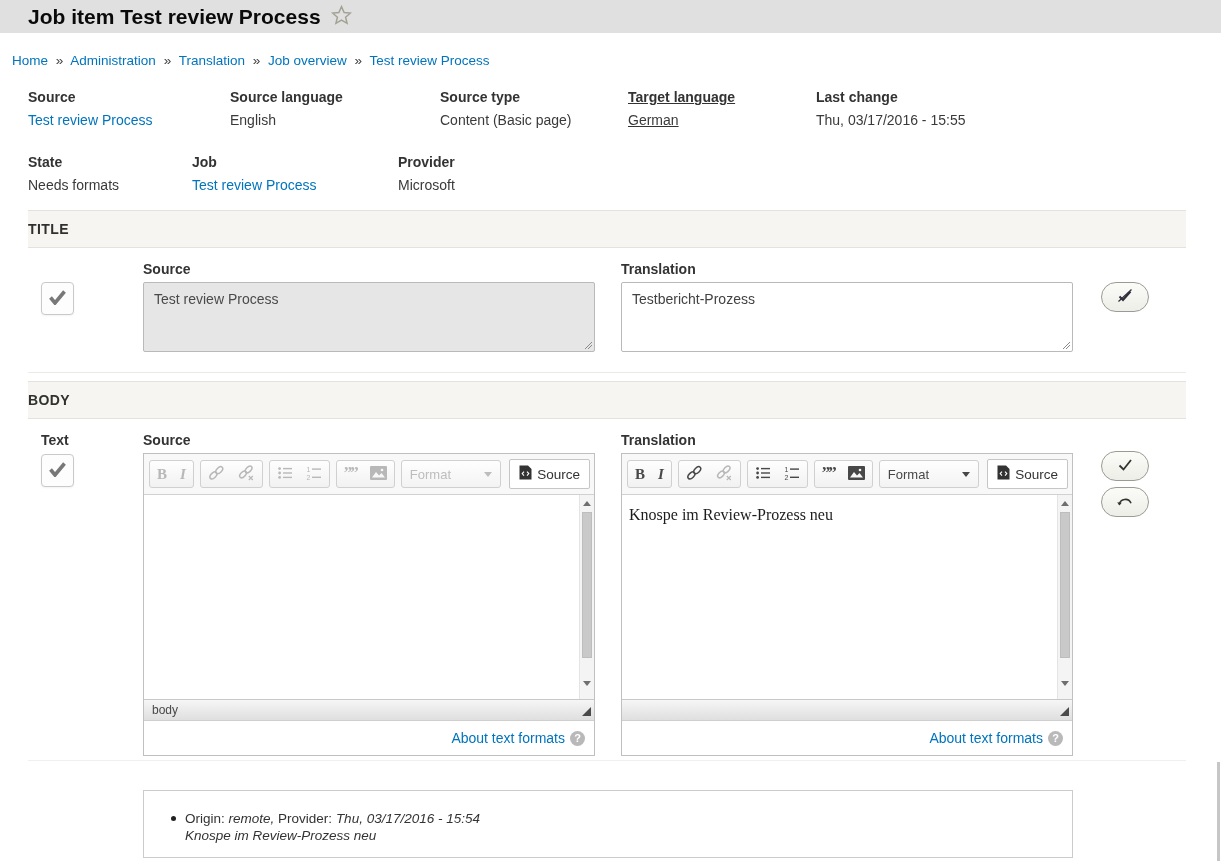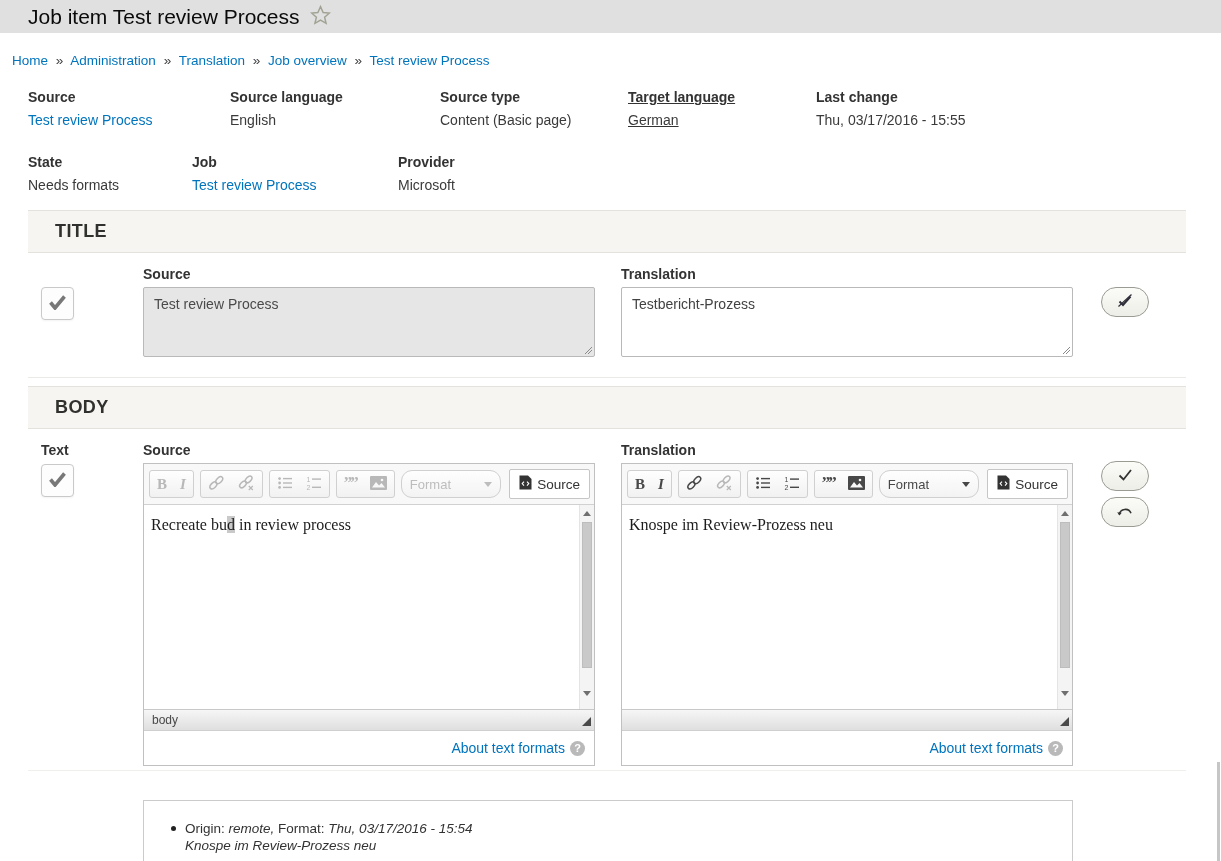--- a/index.html
+++ b/index.html
@@ -6,21 +6,21 @@
   html,body { margin:0; padding:0; }
   body {
     width:1221px; height:861px; position:relative; overflow:hidden;
     background:#fff; color:#333;
     font-family:"Liberation Sans", sans-serif; font-size:14px;
   }
   a { color:#0074bd; text-decoration:none; }
 
   
   .page-header { background:#e0e0e0; padding:5px 28px 6px; height:33px; }
-  .page-title { display:inline-block; font-size:21px; font-weight:normal; color:#0a0a0a; vertical-align:middle; }
+  .page-title { display:inline-block; font-size:21px; font-weight:bold; color:#0a0a0a; vertical-align:middle; }
   .star { display:inline-block; vertical-align:middle; margin-left:7px; margin-top:-2px; }
 
   
   .breadcrumb { margin:20px 12px 0; font-size:13.5px; color:#3c3c3c; }
   .breadcrumb .sep { margin:0 4px; color:#3c3c3c; }
 
   
   .info-block { margin:21px 28px 0; }
   .info-row { display:flex; }
   .info-row + .info-row { margin-top:26px; }
@@ -30,21 +30,21 @@
   .r1 .info-item:nth-child(2){ width:210px; }
   .r1 .info-item:nth-child(3){ width:188px; }
   .r1 .info-item:nth-child(4){ width:188px;text-decoration:underline; }
   .r2 .info-item:nth-child(1){ width:164px; }
   .r2 .info-item:nth-child(2){ width:206px; }
 
   
   .section-band {
     margin:0 35px 12px 28px; background:#f6f5f1;
     border-top:1px solid #e3e2dd; border-bottom:1px solid #e3e2dd;
-    padding:10px 27px; font-size:18px; font-weight:bold; letter-spacing:.4px; color:#30302e;
+    padding:10px 0; font-size:14px; font-weight:bold; letter-spacing:.4px; color:#30302e;
   }
   .band-title { margin-top:17px; }
   .band-body { margin-top:8px; }
   .section-divider { margin:17px 35px 0 28px; border-bottom:1px solid #eceae6; }
   .section-divider-2 { margin:4px 35px 0 28px; border-bottom:1px solid #f0efeb; }
 
   
   .field-row { display:flex; margin:13px 0 0 28px; align-items:flex-start; }
   .check-col { width:115px; padding-left:13px; }
   .col { width:452px; }
@@ -84,21 +84,21 @@
     border:1px solid #d0d0d0; border-radius:3px; background:linear-gradient(#fefefe,#f1f1f1);
     margin-right:6px;
   }
   .tb-btn { background:none; border:none; padding:0; display:flex; align-items:center; cursor:pointer; color:#484848; }
   .tb-btn.dim { color:#b8b8b8; cursor:default; }
   .glyph-b { font-family:"Liberation Serif", serif; font-weight:bold; font-size:15px; }
   .glyph-i { font-family:"Liberation Serif", serif; font-style:italic; font-weight:bold; font-size:15px; }
   .glyph-q { font-family:"Liberation Serif", serif; font-weight:bold; font-size:17px; letter-spacing:-2px; line-height:10px; height:13px; }
   .tb-select {
     display:inline-flex; align-items:center; justify-content:space-between; width:124px; height:28px;
-    border:1px solid #d0d0d0; border-radius:11px; background:linear-gradient(#fefefe,#f3f3f3);
+    border:1px solid #d0d0d0; border-radius:3px; background:linear-gradient(#fefefe,#f3f3f3);
     padding:0 8px; margin-right:6px; font-size:13px; color:#474747; cursor:pointer;
   }
   .tb-select.dim { color:#bdbdbd; cursor:default; }
   .caret { width:0; height:0; border-left:4px solid transparent; border-right:4px solid transparent; border-top:5px solid currentColor; }
   .tb-source {
     display:inline-flex; align-items:center; gap:5px; height:30px; padding:0 9px;
     border:1px solid #c6c6c6; border-radius:2px; background:#fff; font-size:13.5px; color:#333;
     cursor:pointer; margin-left:2px;
   }
 
@@ -335,21 +335,20 @@
         </span>
         <button class="tb-source">
           <span><svg width="13" height="15" viewBox="0 0 13 15">
                 <path d="M0.5 0.5 h8.5 l3.5 3.5 v10.5 h-12 z" fill="#333"></path>
                 <path d="M5 6.6 L3.2 8.6 L5 10.6 M8 6.6 L9.8 8.6 L8 10.6" fill="none" stroke="#fff" stroke-width="1.1"></path>
               </svg></span>
           <span>Source</span>
         </button>
       </div>
       <div class="cke-content">
-        <div class="cke-text"><span>Recreate bu</span><span class="hl">d</span><span> in review process</span></div>
         <div class="vscroll">
           <span class="vs-up"></span>
           <span class="vs-thumb"></span>
           <span class="vs-down"></span>
         </div>
       </div>
       <div class="cke-path">
         <span>body</span>
         <span class="cke-resize"></span>
       </div>
@@ -477,21 +476,21 @@
 </div>
 
 <div class="section-divider-2"></div>
 
 <fieldset class="revisions" style="margin-top:29px;">
   <div class="rev-item">
     <span class="bullet"></span>
     <span>
       <span>Origin:</span>
       <span class="it">remote,</span>
-      <span>Format:</span>
+      <span>Provider:</span>
       <span class="it">Thu, 03/17/2016 - 15:54</span>
       <br>
       <span class="it">Knospe im Review-Prozess neu</span>
     </span>
   </div>
 </fieldset>
 
 <div class="page-scroll-thumb"></div>
 
 </body></html>

